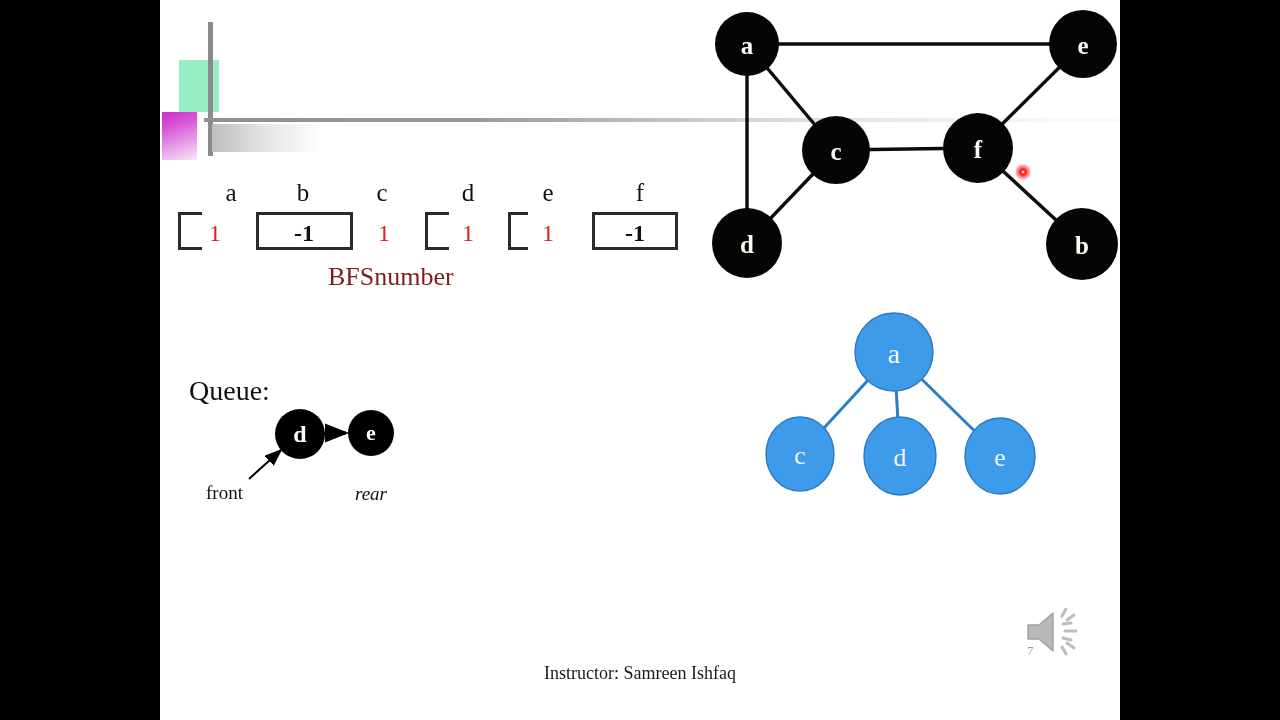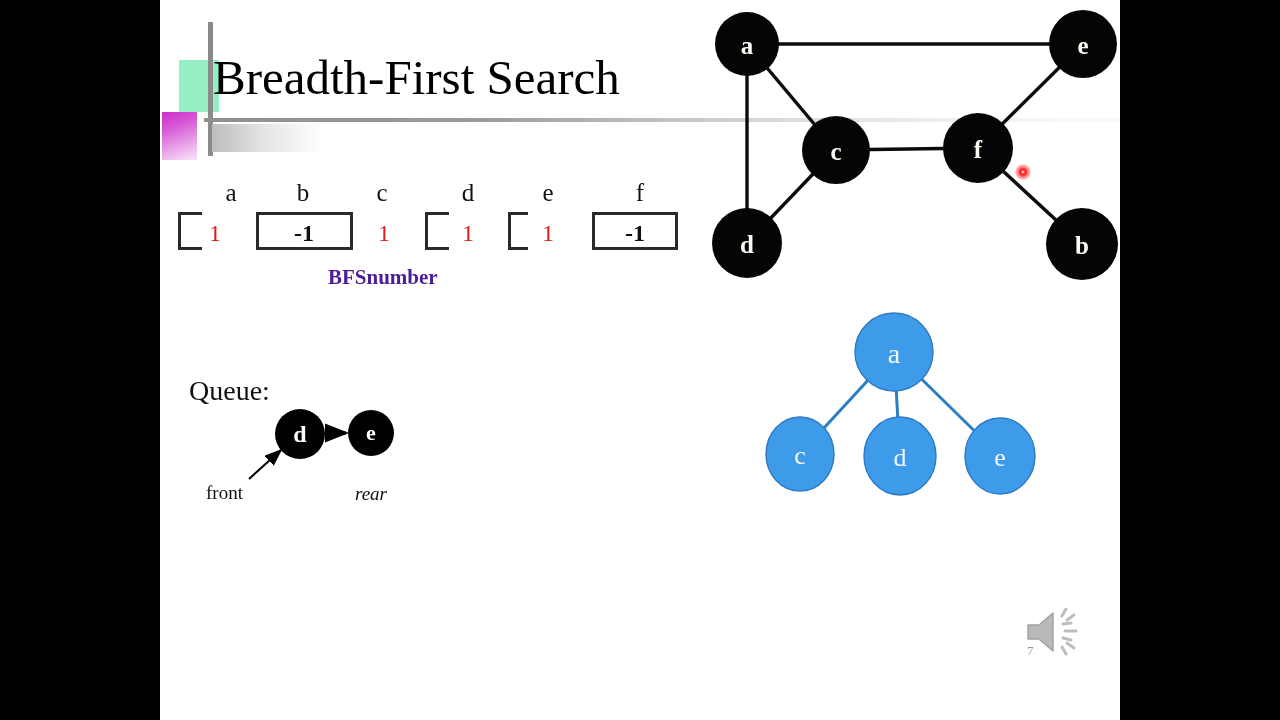--- a/index.html
+++ b/index.html
@@ -124,24 +124,23 @@
   }
   .cell-box {
     position: absolute;
     border: 3px solid #2a2a2a;
     box-sizing: border-box;
   }
   #bfsnumber-label {
     position: absolute;
     left: 168px;
     top: 262px;
-    font-size: 21px;
+    font-size: 26px;
     line-height: 30px;
-    color: #4c1d95;
-    font-weight: bold;
+    color: #7f1d1d;
   }
 
   
   #queue-label {
     position: absolute;
     left: 29px;
     top: 375px;
     font-size: 28px;
     line-height: 32px;
     color: #111111;
@@ -247,21 +246,20 @@
   <div class="letterbox" id="letterbox-left"></div>
   <div class="letterbox" id="letterbox-right"></div>
 
   <div id="slide">
 
     <div id="deco-green"></div>
     <div id="deco-magenta"></div>
     <div id="title-vrule"></div>
     <div id="title-hrule"></div>
     <div id="title-hrule-2"></div>
-    <div id="slide-title">Breadth-First Search</div>
 
     <div id="array-block">
 
       <div class="arr-letter" style="left:51px;  top:180px;">a</div>
       <div class="arr-letter" style="left:123px; top:180px;">b</div>
       <div class="arr-letter" style="left:202px; top:180px;">c</div>
       <div class="arr-letter" style="left:288px; top:180px;">d</div>
       <div class="arr-letter" style="left:368px; top:180px;">e</div>
       <div class="arr-letter" style="left:460px; top:180px;">f</div>
 
@@ -351,20 +349,21 @@
         <ellipse class="tnode-circle" cx="740" cy="456" rx="36" ry="39"></ellipse>
         <text class="tnode-text" x="740" y="457" font-size="26">d</text>
 
         <ellipse class="tnode-circle" cx="840" cy="456" rx="35" ry="38"></ellipse>
         <text class="tnode-text" x="840" y="457" font-size="26">e</text>
       </g>
     </svg>
 
     <div id="laser-dot"></div>
 
+    <div id="instructor">Instructor: Samreen Ishfaq</div>
 
     <svg id="audio-icon" width="66" height="48" viewBox="0 0 66 48">
       <path d="M6 17 H17 L31 5 V43 L17 31 H6 Z" fill="#b9b9b9" stroke="#a2a2a2" stroke-width="1.5" stroke-linejoin="round"></path>
       <g stroke="#bdbdbd" stroke-width="3" stroke-linecap="round">
         <line x1="40" y1="8" x2="44" y2="1"></line>
         <line x1="45" y1="12" x2="52" y2="7"></line>
         <line x1="41" y1="16" x2="49" y2="15"></line>
         <line x1="43" y1="23" x2="54" y2="23"></line>
         <line x1="41" y1="30" x2="49" y2="32"></line>
         <line x1="45" y1="35" x2="52" y2="40"></line>

